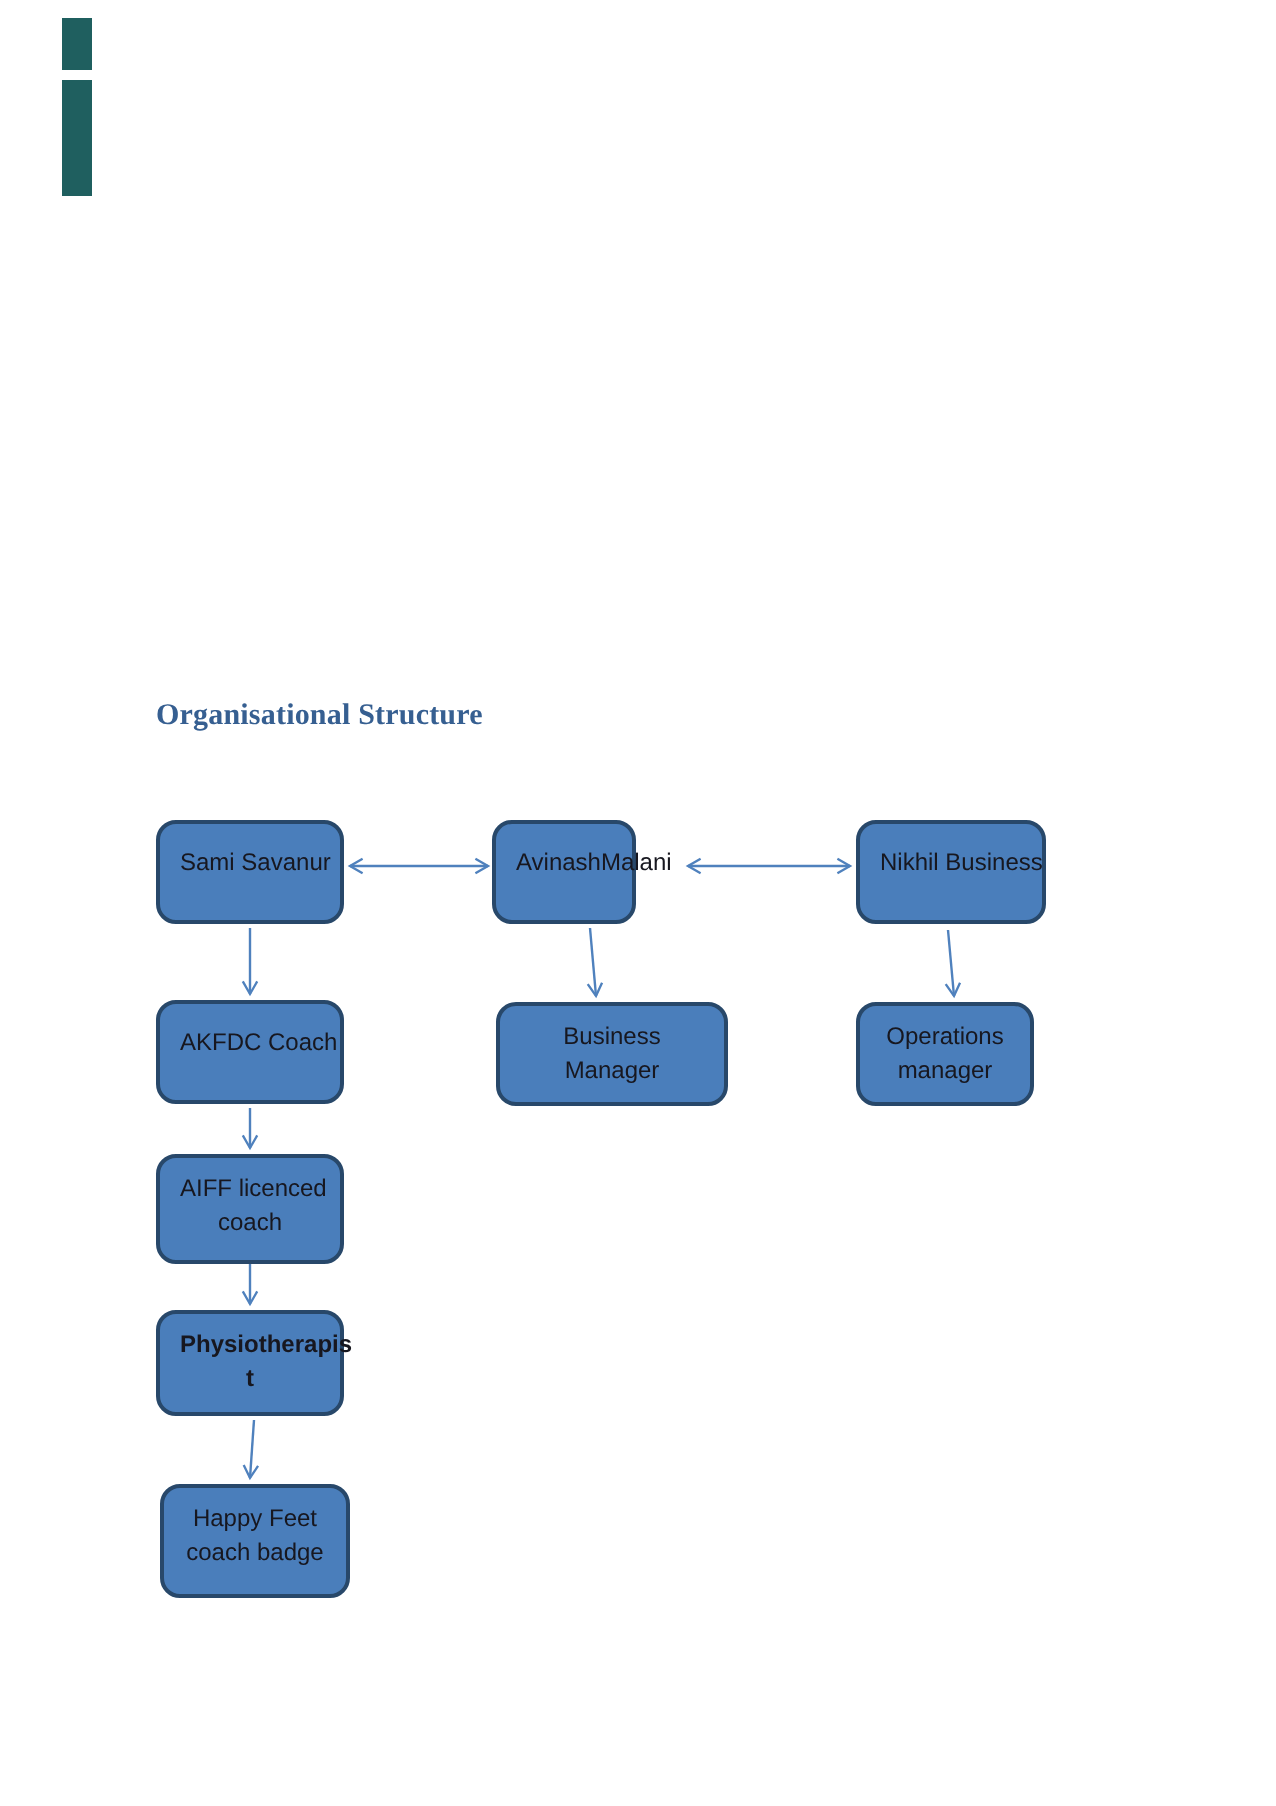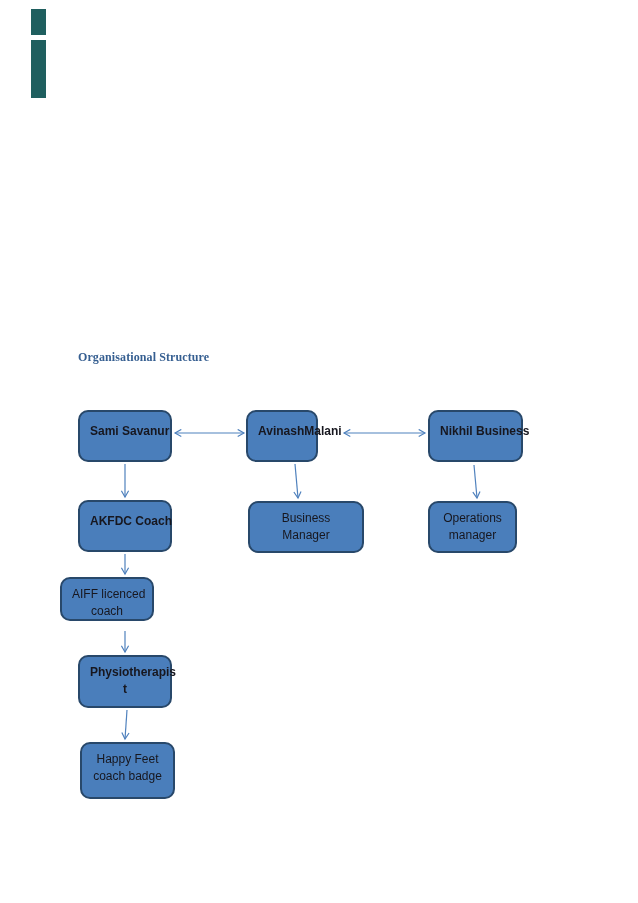--- a/index.html
+++ b/index.html
@@ -18,21 +18,21 @@
     background: var(--decor-color, #1f5f5f);
   }
   .decor-bar.seg-top { top: 9px; height: 26px; }
   .decor-bar.seg-bottom { top: 40px; height: 58px; }
   .page-title {
     position: absolute;
     left: 78px;
     top: 350px;
     margin: 0;
     font-family: "Liberation Serif", serif;
-    font-size: 12px;
+    font-size: 15px;
     font-weight: 700;
     letter-spacing: 0.1px;
     color: var(--title-color, #365f91);
     white-space: nowrap;
   }
   #connector-layer {
     position: absolute;
     left: 0; top: 0;
     width: 638px; height: 903px;
     pointer-events: none;
@@ -43,21 +43,21 @@
     background: var(--node-fill, #4a7ebb);
     border: 2px solid var(--node-border, #28486a);
     border-radius: 10px;
     color: var(--node-text, #17171f);
     font-size: 12px;
     line-height: 17px;
     padding: 7px 10px 0 10px;
     text-align: center;
   }
   .node.align-center { text-align: center; }
-  .node.single-line { padding-top: 11px; font-weight: bold; }
+  .node.single-line { padding-top: 11px; }
   .node-line { white-space: nowrap; }
 </style>
 </head>
 <body>
 
 <div class="page">
   <div class="decor-bar seg-top"></div>
   <div class="decor-bar seg-bottom"></div>
 
   <h1 class="page-title">Organisational Structure</h1>
@@ -94,21 +94,21 @@
         <div class="node-line">AKFDC Coach</div>
       </div>
       <div class="node align-center" style="left: 248px; top: 501px; width: 116px; height: 52px;">
         <div class="node-line">Business</div>
         <div class="node-line">Manager</div>
       </div>
       <div class="node align-center" style="left: 428px; top: 501px; width: 89px; height: 52px;">
         <div class="node-line">Operations</div>
         <div class="node-line">manager</div>
       </div>
-      <div class="node" style="left: 60px; top: 577px; width: 94px; height: 44px;">
+      <div class="node" style="left: 78px; top: 577px; width: 94px; height: 55px;">
         <div class="node-line">AIFF licenced</div>
         <div class="node-line">coach</div>
       </div>
       <div class="node" style="left: 78px; top: 655px; width: 94px; height: 53px; font-weight: bold;">
         <div class="node-line">Physiotherapis</div>
         <div class="node-line">t</div>
       </div>
       <div class="node" style="left: 80px; top: 742px; width: 95px; height: 57px;">
         <div class="node-line">Happy Feet</div>
         <div class="node-line">coach badge</div>

